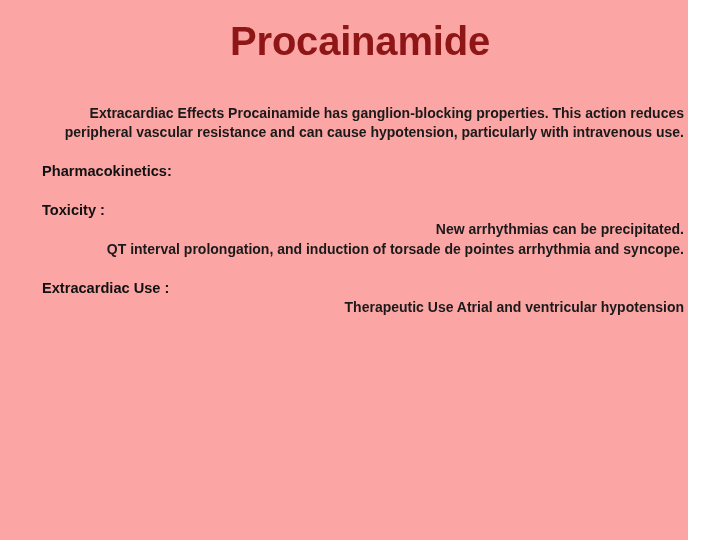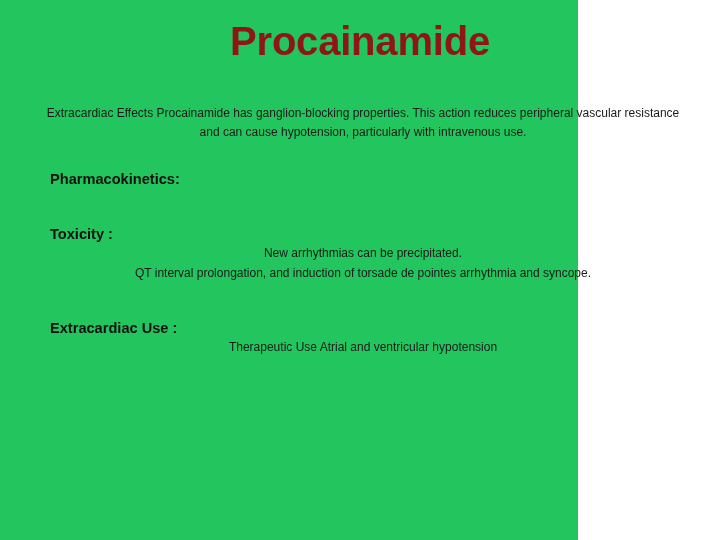--- a/index.html
+++ b/index.html
@@ -9,23 +9,23 @@
   body {
     width: 720px;
     height: 540px;
     background: #ffffff;
     font-family: "Liberation Sans", sans-serif;
     overflow: hidden;
   }
 
   .slide {
     position: relative;
-    width: 578px;
+    width: 688px;
     height: 540px;
-    background: #22c55e;
+    background: #fca5a5;
     box-sizing: border-box;
   }
 
   .slide-title {
     position: absolute;
     top: 18px;
     left: 0;
     width: 720px;
     text-align: center;
     font-size: 40px;
@@ -36,31 +36,32 @@
   }
 
   .body-area {
     position: absolute;
     top: 104px;
     left: 42px;
     width: 642px;
   }
 
   .block {
-    margin: 8px;
+    margin: 0;
     padding: 0;
   }
 
   .para {
-    font-size: 12px;
+    font-size: 14px;
     line-height: 19.4px;
     color: #1a1a1a;
     margin: 0;
-    text-align: center;
+    text-align: right;
     word-spacing: 0px;
+    font-weight: bold;
   }
 
   .heading {
     font-size: 14.6px;
     line-height: 19.4px;
     color: #111111;
     font-weight: bold;
     margin: 0;
   }
 

